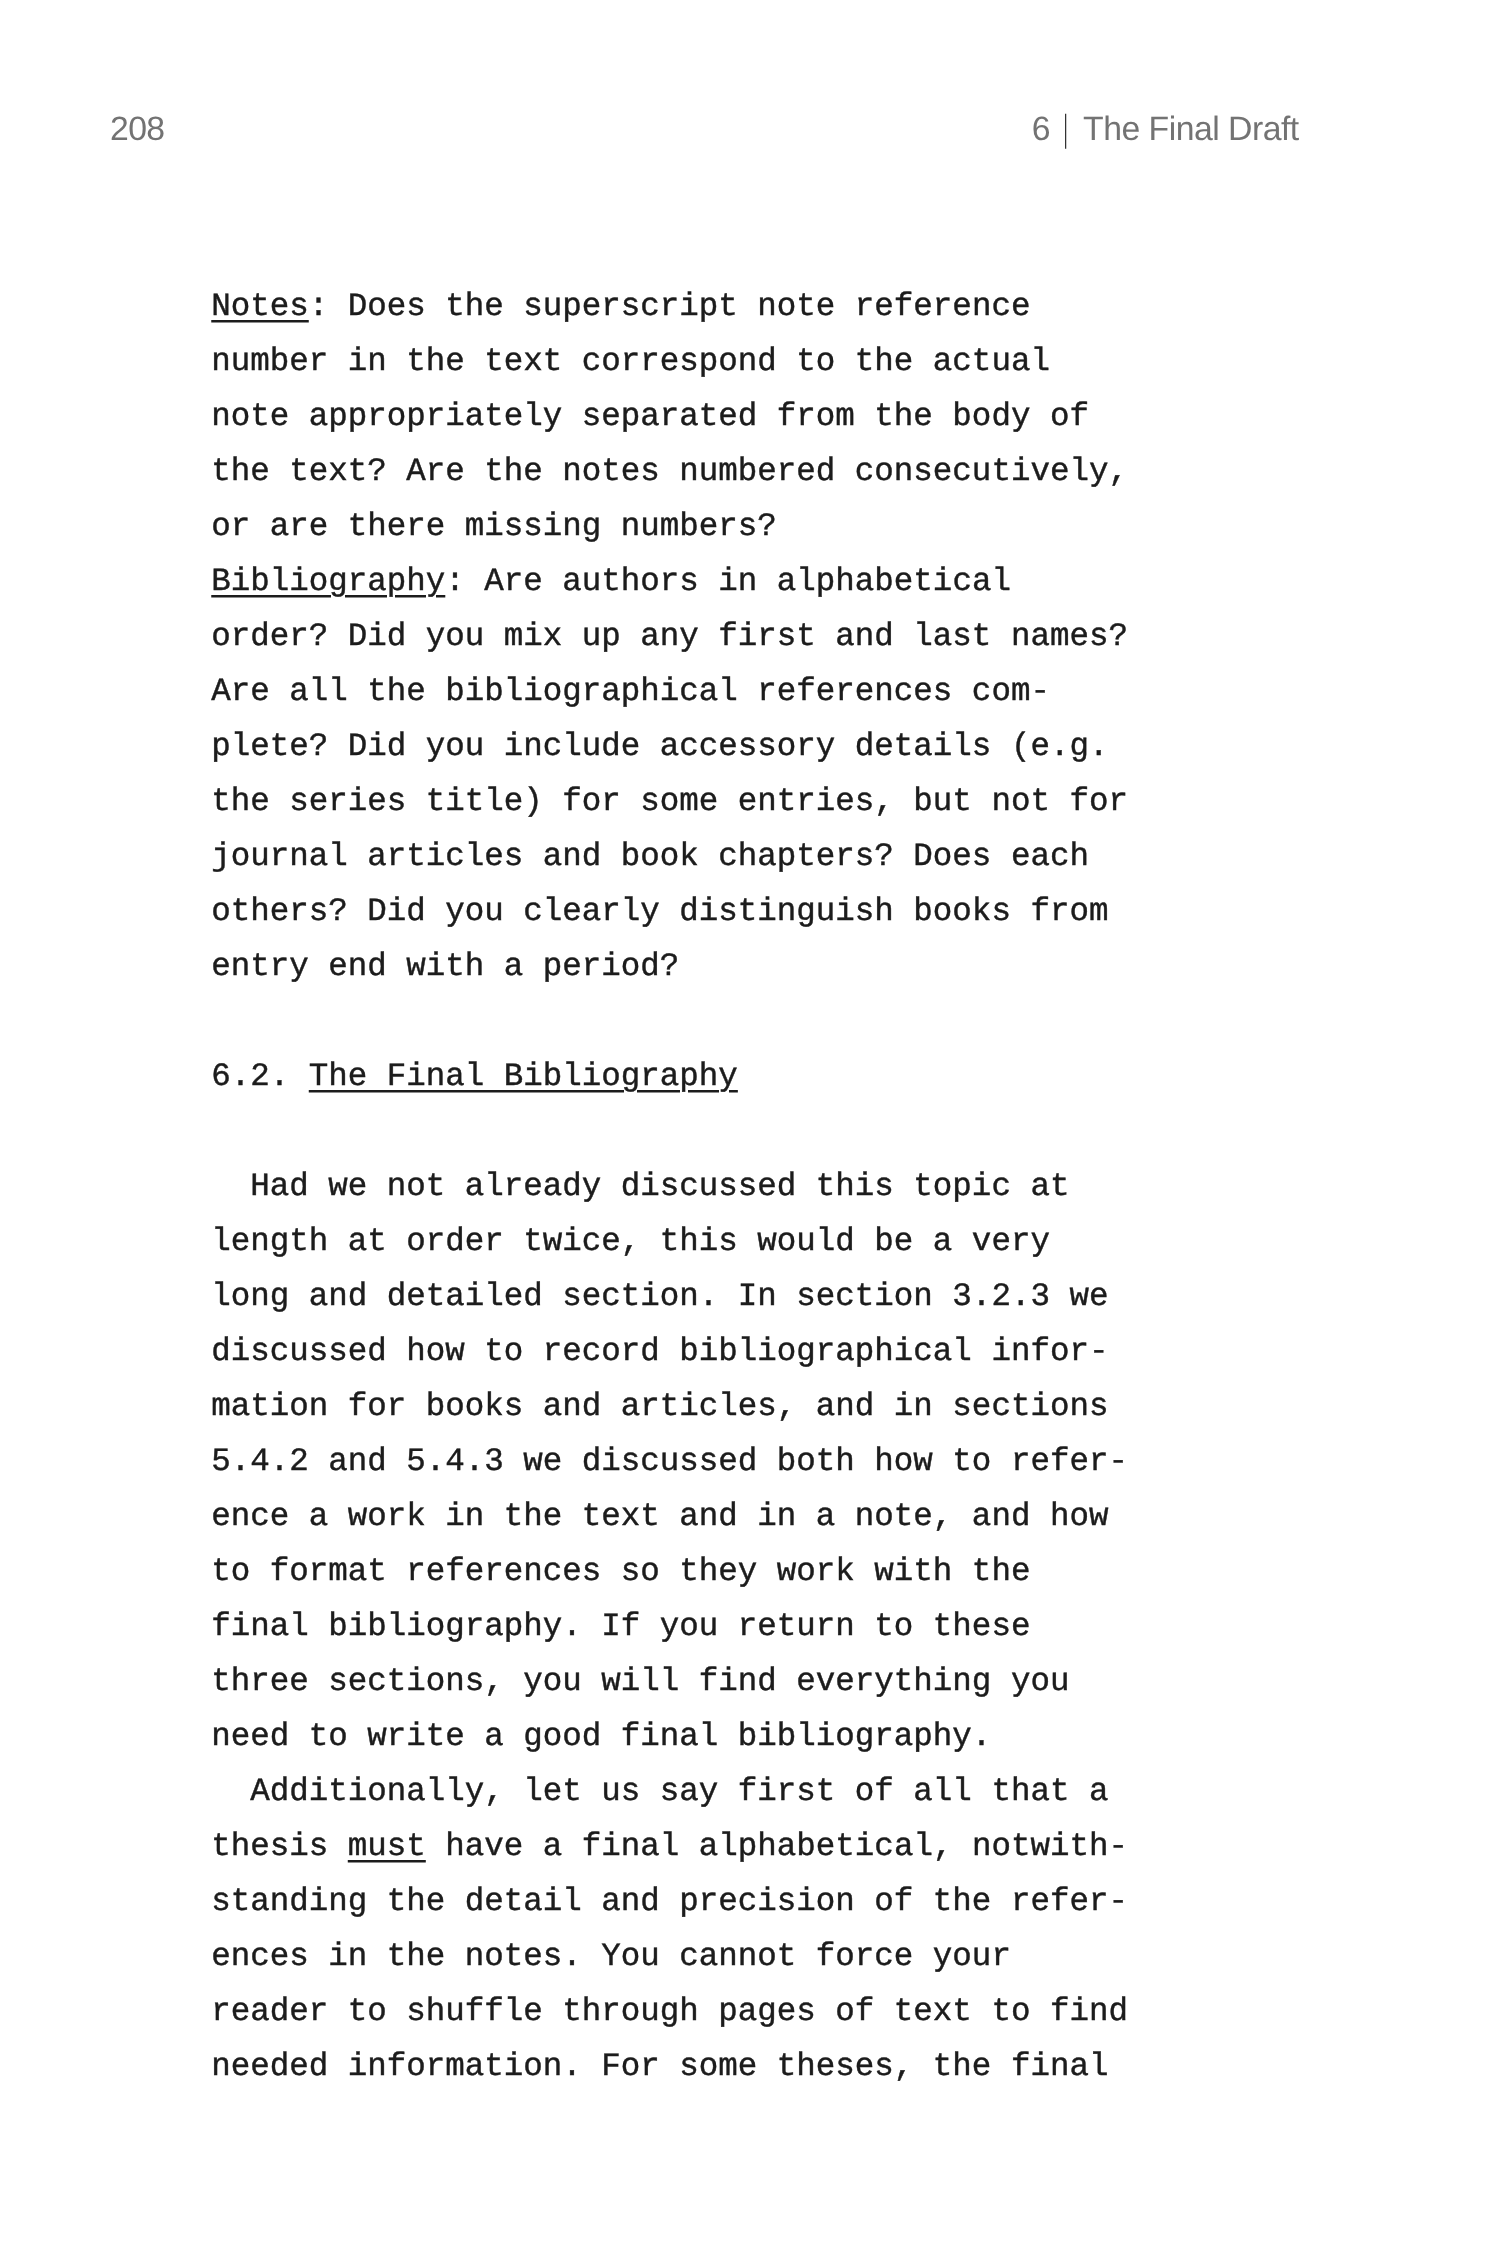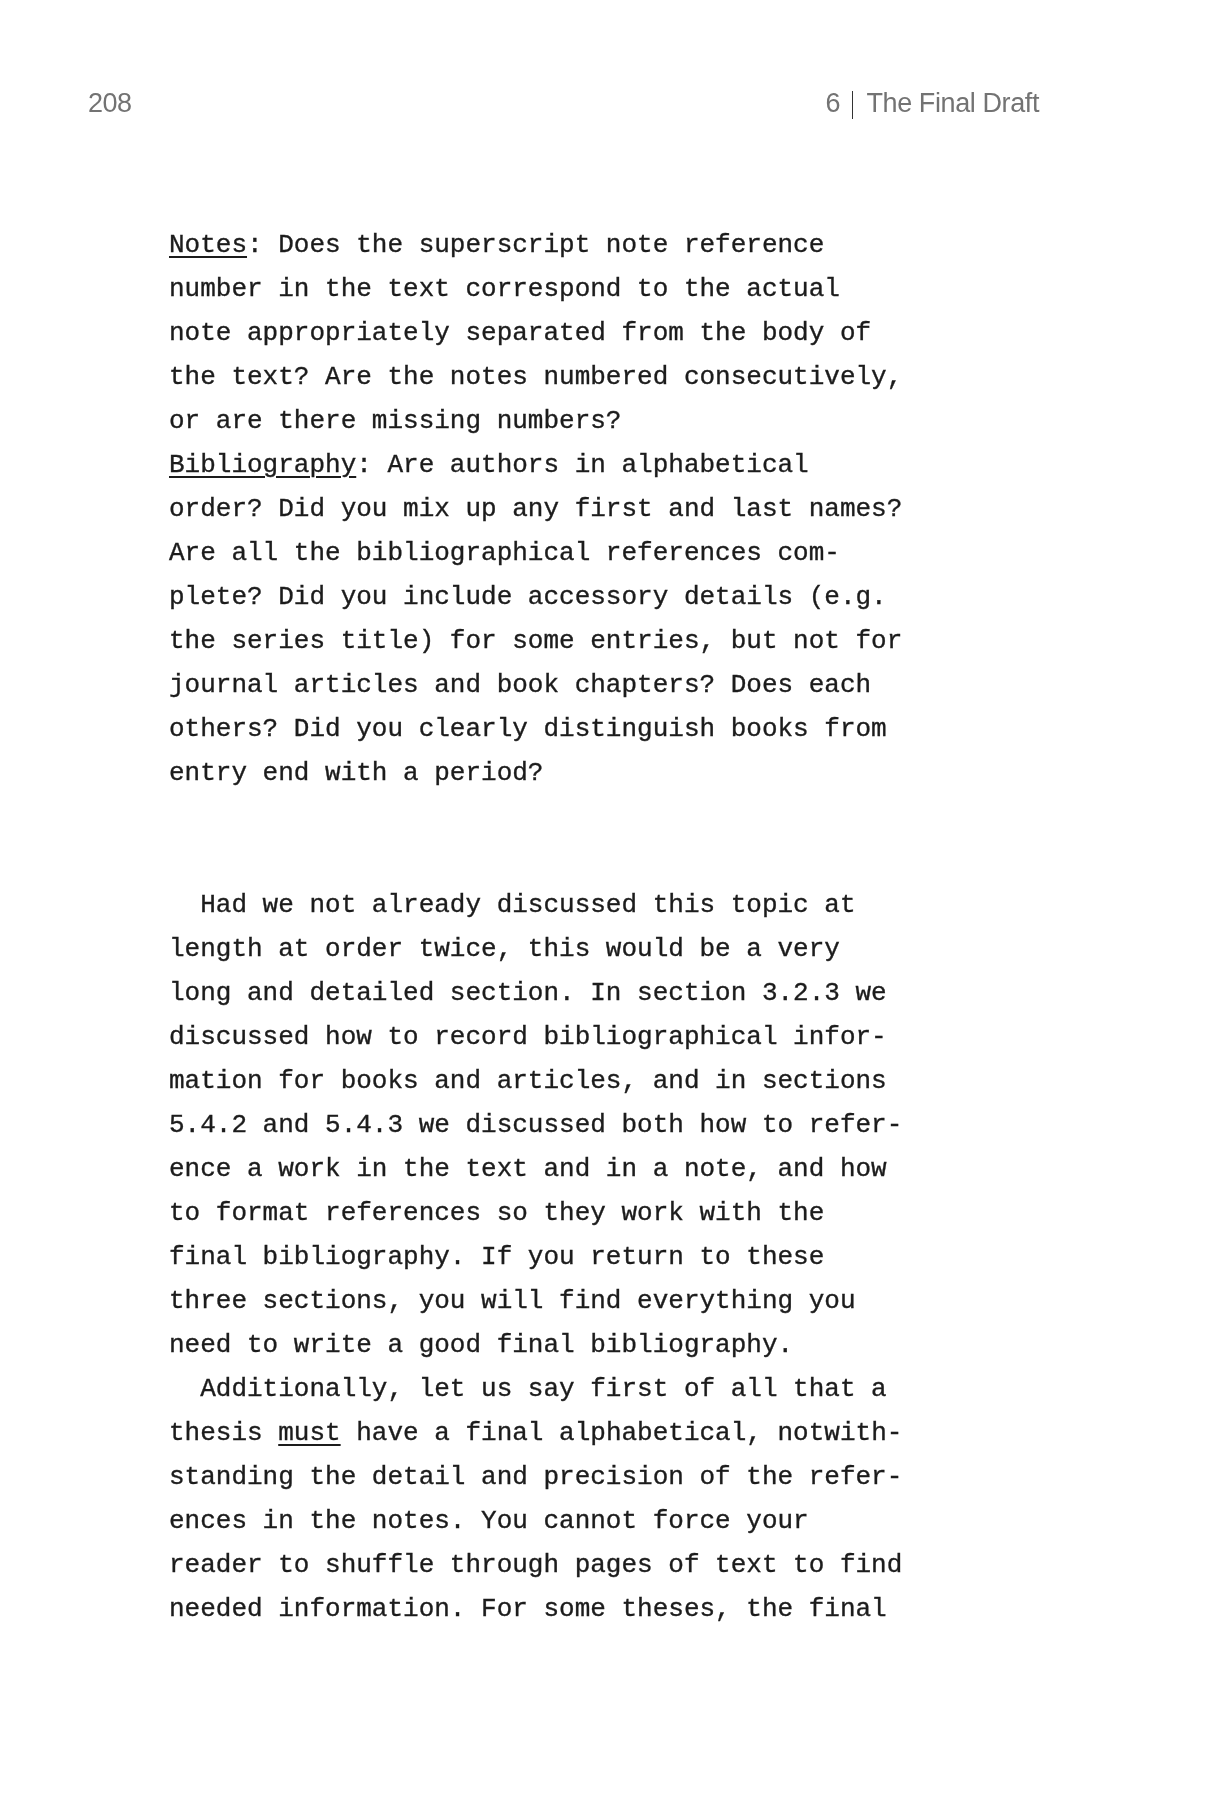--- a/index.html
+++ b/index.html
@@ -89,20 +89,21 @@
     <div class="line">Are all the bibliographical references com-</div>
     <div class="line">plete? Did you include accessory details (e.g.</div>
     <div class="line">the series title) for some entries, but not for</div>
     <div class="line">journal articles and book chapters? Does each</div>
     <div class="line">others? Did you clearly distinguish books from</div>
     <div class="line">entry end with a period?</div>
   </div>
 
   <div class="gap"></div>
 
+  <div class="line"><span>6.2. </span><span class="u">The Final Bibliography</span></div>
 
   <div class="gap"></div>
 
   <div>
     <div class="line">  Had we not already discussed this topic at</div>
     <div class="line">length at order twice, this would be a very</div>
     <div class="line">long and detailed section. In section 3.2.3 we</div>
     <div class="line">discussed how to record bibliographical infor-</div>
     <div class="line">mation for books and articles, and in sections</div>
     <div class="line">5.4.2 and 5.4.3 we discussed both how to refer-</div>

